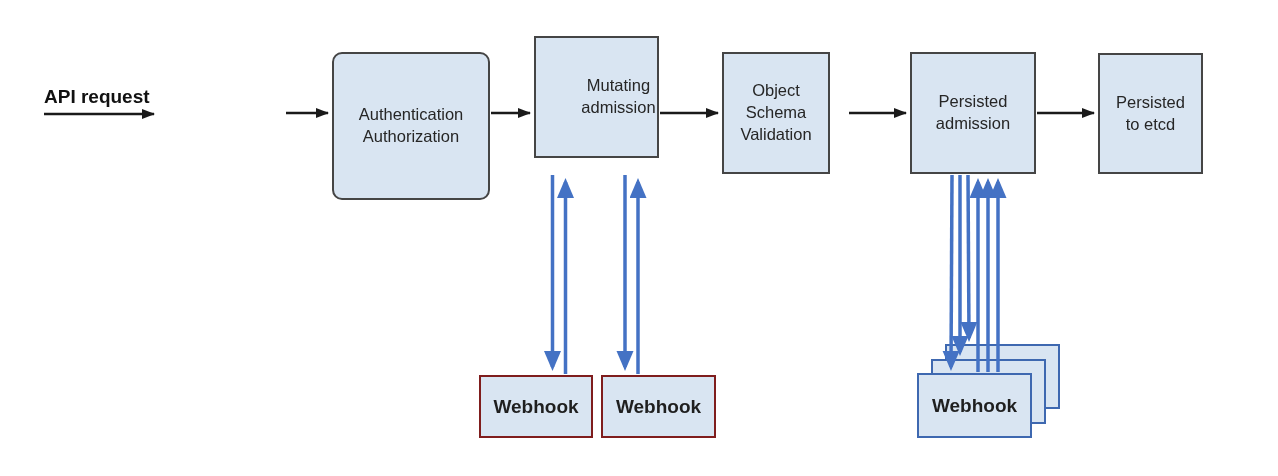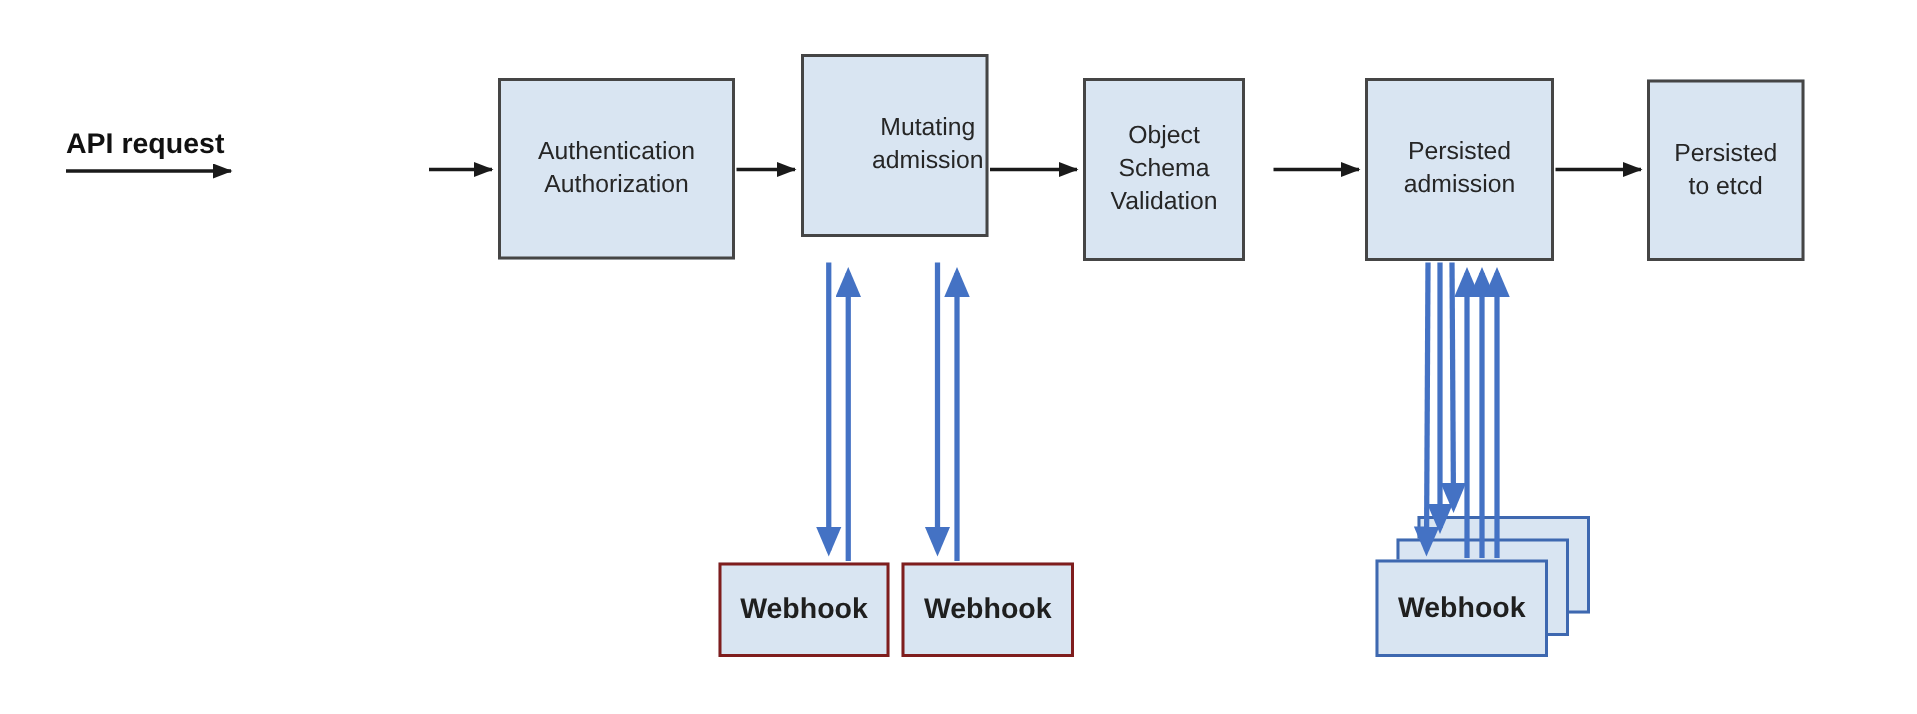--- a/index.html
+++ b/index.html
@@ -61,21 +61,21 @@
   }
 </style>
 </head>
 <body>
 
 <div class="canvas">
 
   <div class="api-request-label">API request</div>
 
 
-  <div class="stage" style="left:332px; top:52px; width:158px; height:121px;">
+  <div class="stage" style="left:332px; top:52px; width:158px; height:148px;border-radius:10px;">
     <span class="label">Authentication
 Authorization</span>
   </div>
 
   <div class="stage" style="left:534px; top:36px; width:125px; height:122px;padding-left:44px;">
     <span class="label">Mutating
 admission</span>
   </div>
 
   <div class="stage" style="left:722px; top:52px; width:108px; height:122px;">

